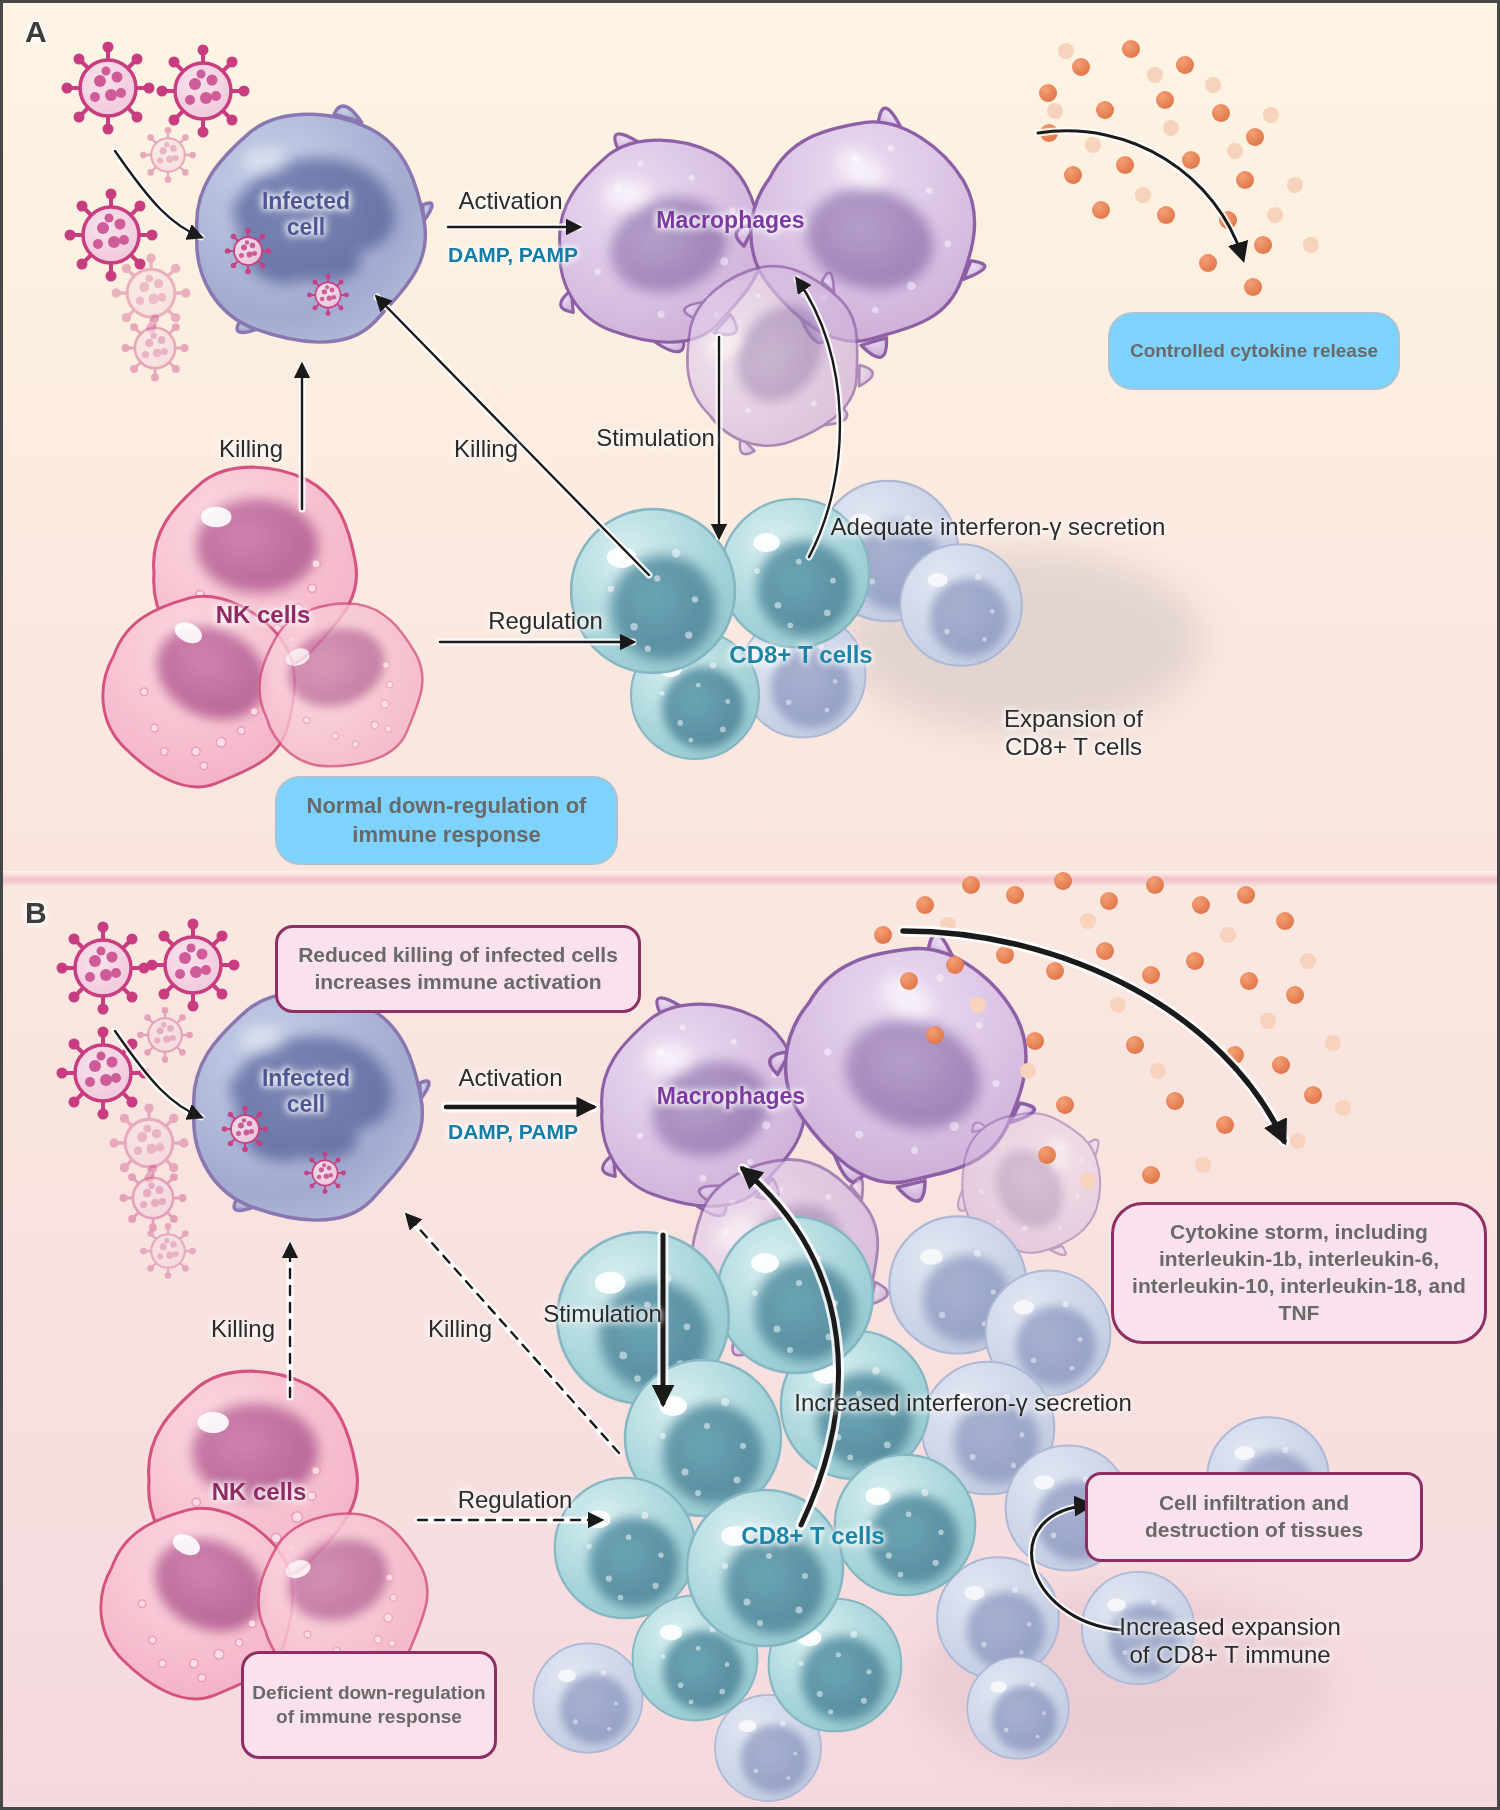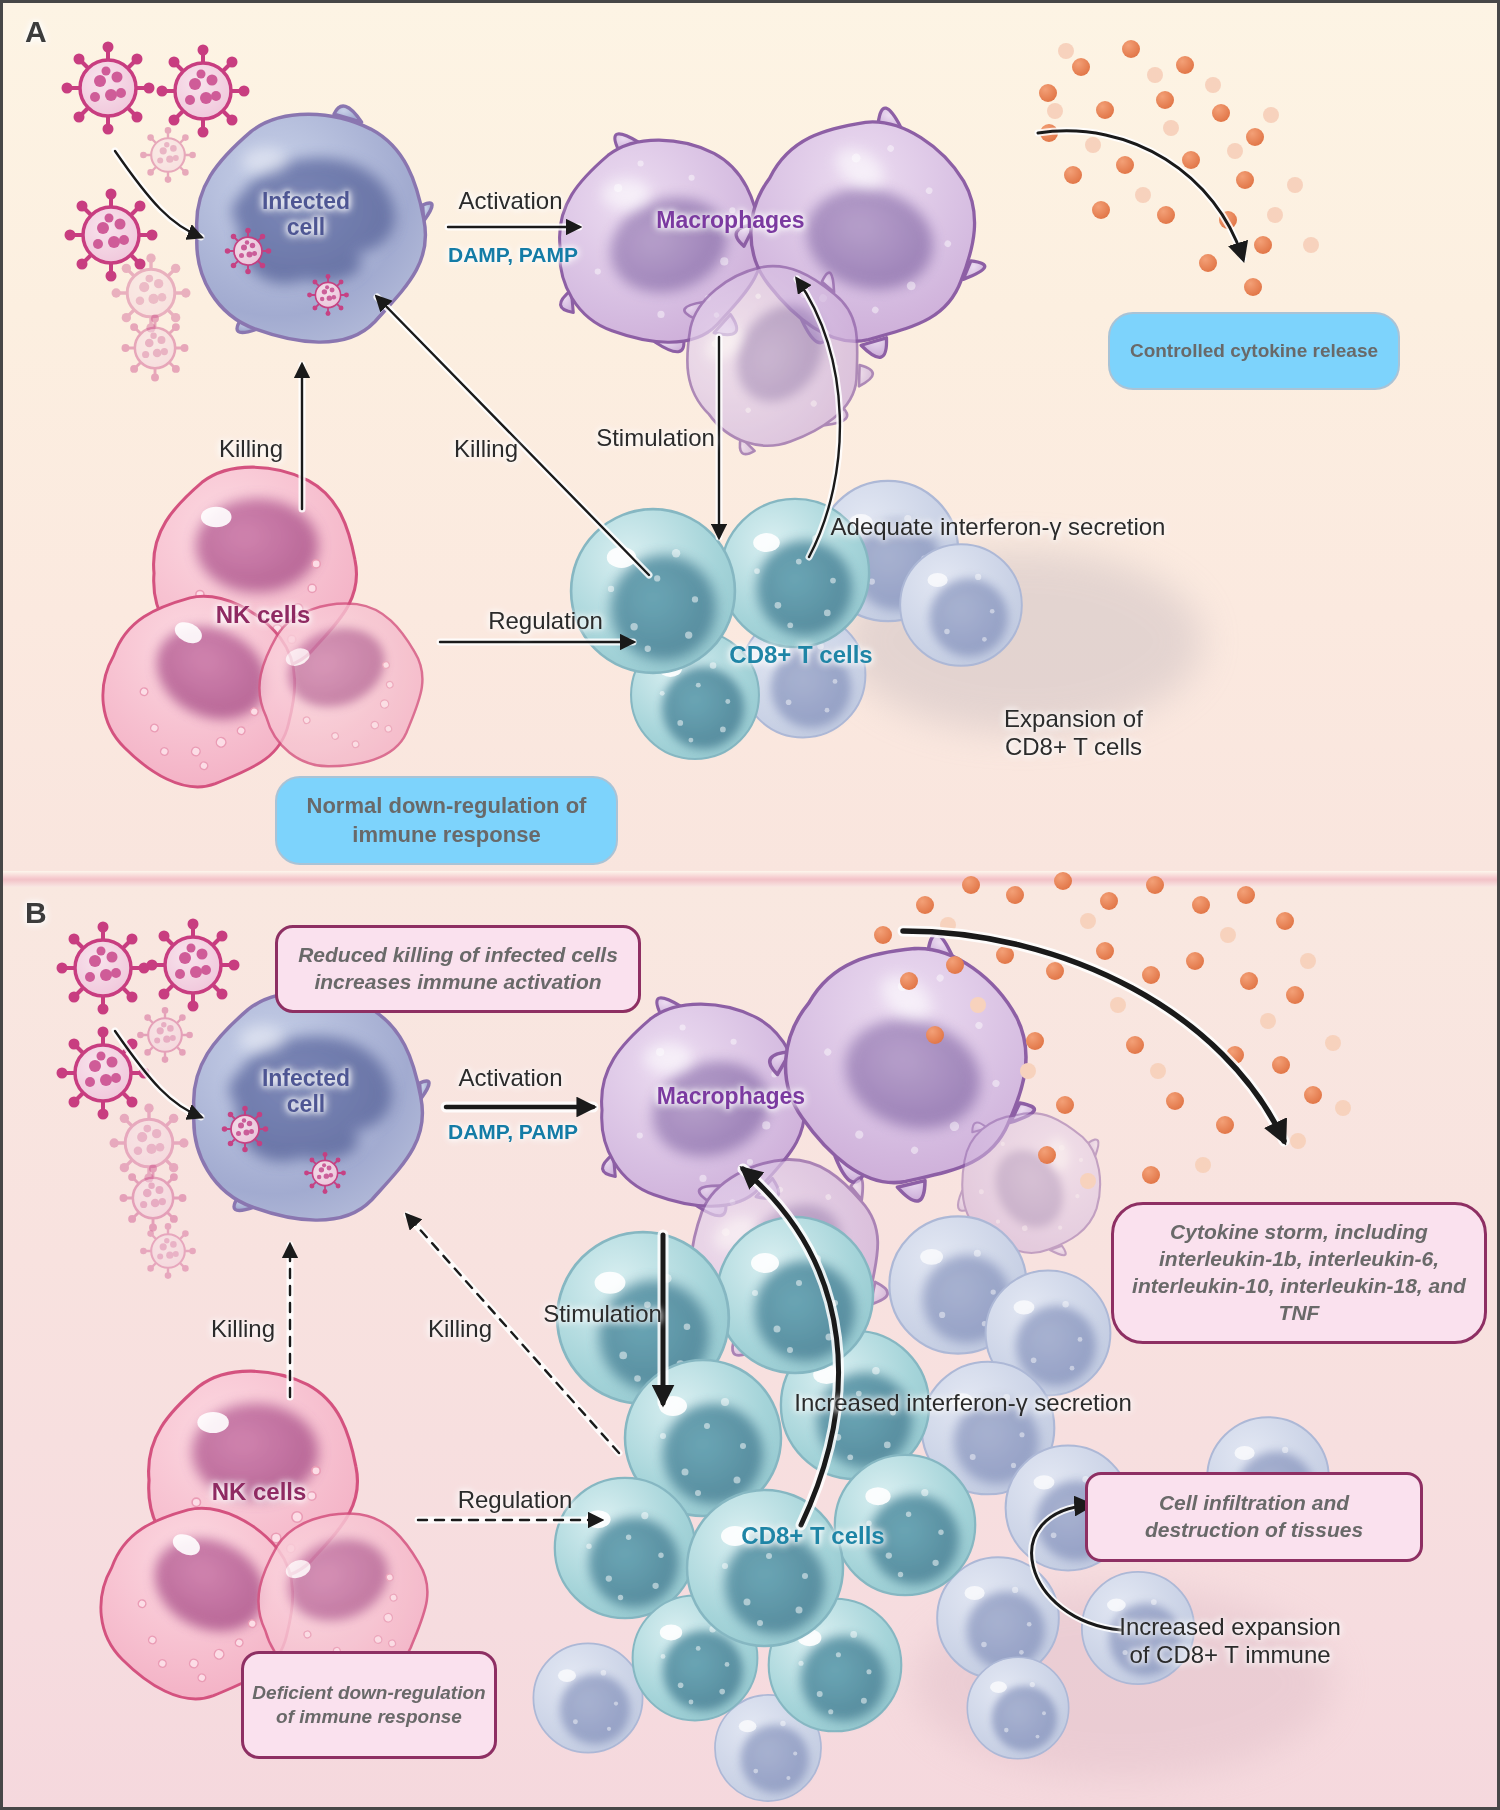--- a/index.html
+++ b/index.html
@@ -19,21 +19,21 @@
   .panel-letter{font-size:30px;font-weight:bold;color:#3c3c3c;}
   .cell-lbl{font-weight:bold;font-size:23px;}
   .t-teal{color:#147ca6;font-weight:bold;font-size:21px;}
   .t-purple{color:#7b3aa0;}
   .t-magenta{color:#8f2a62;font-size:24px;}
   .t-cd8{color:#1f85a6;font-size:24px;}
   .t-inf{color:#4e5693;line-height:1.12;}
   .box{position:absolute;z-index:2;display:flex;align-items:center;justify-content:center;
     text-align:center;font-weight:bold;color:#696969;line-height:1.28;}
   .box-blue{background:#7dd3fc;border:2.5px solid #a9c3d6;border-radius:25px;font-size:22px;}
-  .box-pink{background:#fae1ee;border:3px solid #8e2f63;border-radius:18px;font-size:21px;font-style:italic;}
+  .box-pink{background:#fae1ee;border:3px solid #8e2f63;border-radius:18px;font-size:21px;}
   
   .aw{fill:none;stroke:#ffffff;stroke-width:7;opacity:.85;stroke-linecap:round;}
   .ab{fill:none;stroke:#1a1a1a;stroke-width:2.4;stroke-linecap:round;}
   .aw-big{fill:none;stroke:#ffffff;stroke-width:11;opacity:.85;stroke-linecap:round;}
   .ab-big{fill:none;stroke:#1a1a1a;stroke-width:5;stroke-linecap:round;}
   .dash{stroke-dasharray:9 8;}
 </style>
 </head>
 <body>
 

